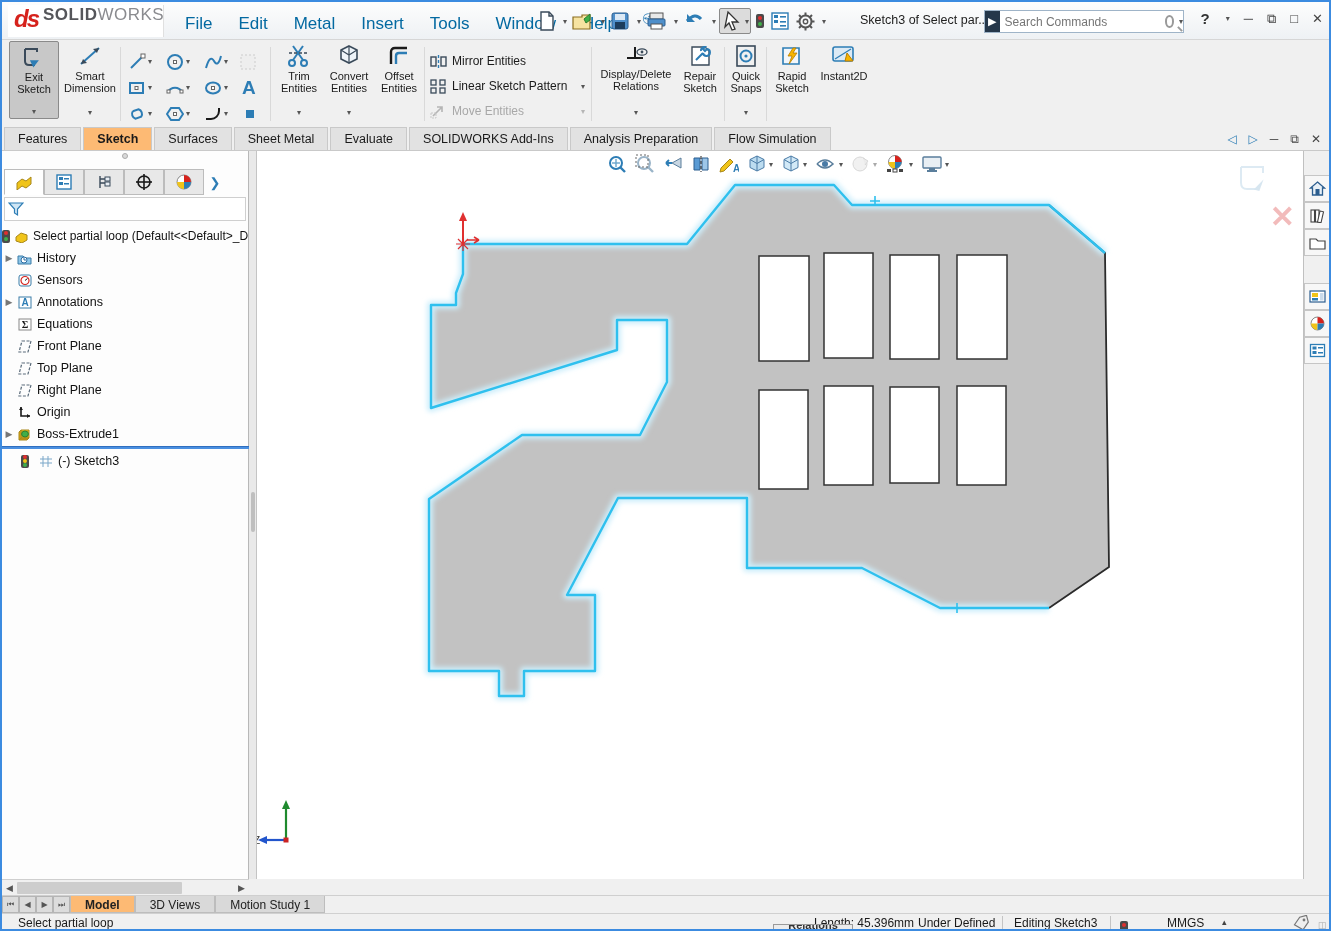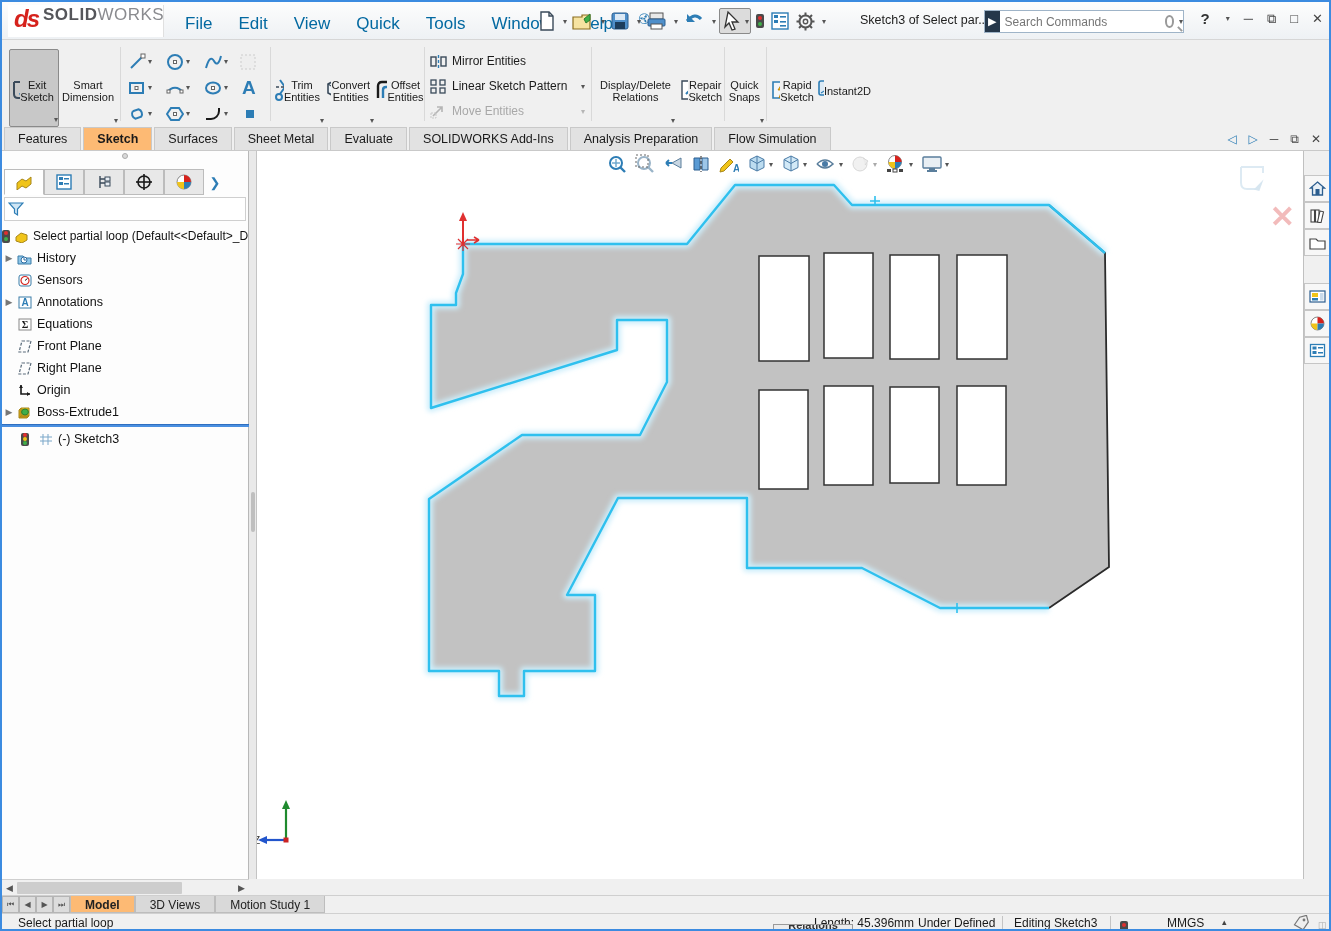--- a/index.html
+++ b/index.html
@@ -32,21 +32,21 @@
   .mag { width:13px; height:13px; border:2px solid #9a9a9a; border-radius:50%; position:relative; margin-right:3px; }
   .mag::after { content:""; position:absolute; width:6px; height:2px; background:#9a9a9a; transform:rotate(45deg); left:10px; top:11px; }
 
   #win-ctrls { right:6px; top:8px; display:flex; align-items:center; gap:14px; color:#333; }
   #help-q { font-weight:bold; font-size:15px; }
   .wbtn { font-size:13px; color:#444; }
 
   
   #ribbon { left:0; top:39px; width:100%; height:86px; background:#f0f0f0; }
   .rsep { position:absolute; top:6px; height:74px; width:1px; background:#d9d9d9; }
-  .bigbtn { position:absolute; top:8px; width:50px; height:78px; display:flex; flex-direction:row; align-items:center; text-align:center; padding-top:3px; border-radius:2px; }
+  .bigbtn { position:absolute; top:0; width:50px; height:78px; display:flex; flex-direction:column; align-items:center; text-align:center; padding-top:3px; border-radius:2px; }
   .bigbtn .lbl { font-size:11px; line-height:12px; color:#1a1a1a; margin-top:2px; }
   .bigbtn .car { font-size:8px; color:#555; margin-top:auto; margin-bottom:2px; }
   .pressed { background:#c8c8c8; border:1px solid #8a8a8a; }
   .rowbtn { position:absolute; height:24px; display:flex; align-items:center; gap:5px; font-size:12px; color:#1a1a1a; }
   .rowbtn.gray { color:#a8a8a8; }
   .gcell { position:absolute; width:36px; height:25px; display:flex; align-items:center; }
 
   
   #rtabs { left:0; top:125px; width:100%; height:24px; background:#f0f0f0; border-bottom:1px solid #c9c9c9; display:flex; align-items:flex-end; }
   .rtab { padding:4px 13px 4px; font-size:12.5px; color:#1a1a1a; background:#e2e2e2; border:1px solid #c9c9c9; border-bottom:none; margin-left:2px; }
@@ -109,22 +109,22 @@
 <body>
 
 <div class="abs" id="titlebar"></div>
 <div class="abs" id="logo">
   <span id="ds-mark">ds</span>
   <span id="brand"><b>SOLID</b><span class="lt">WORKS</span></span>
 </div>
 <div class="abs" id="menubar">
   <span class="menu-item">File</span>
   <span class="menu-item">Edit</span>
-  <span class="menu-item">View</span>
-  <span class="menu-item">Quick</span>
+  <span class="menu-item">Metal</span>
+  <span class="menu-item">Insert</span>
   <span class="menu-item">Tools</span>
   <span class="menu-item">Window</span>
   <span class="menu-item">Help</span>
   <span id="pin-icon">✇</span>
 </div>
 
 <div class="abs" id="quickbar">
   <span class="qbtn">
     <svg width="18" height="20">
         <path d="M3 1 h8 l4 4 v14 h-12 z" fill="#fff" stroke="#3a4a5a" stroke-width="1.4"></path>
@@ -553,20 +553,29 @@
       <span>Equations</span>
     </div>
     <div class="trow">
       <span class="exp"></span>
       <span class="ticon">
           <svg width="14" height="13">
             <path d="M4 1 h9 l-3 11 h-9 z" fill="none" stroke="#5a6b7a" stroke-width="1.2" stroke-dasharray="3 1.5"></path>
           </svg>
         </span>
       <span>Front Plane</span>
+    </div>
+    <div class="trow">
+      <span class="exp"></span>
+      <span class="ticon">
+          <svg width="14" height="13">
+            <path d="M4 1 h9 l-3 11 h-9 z" fill="none" stroke="#5a6b7a" stroke-width="1.2" stroke-dasharray="3 1.5"></path>
+          </svg>
+        </span>
+      <span>Top Plane</span>
     </div>
     <div class="trow">
       <span class="exp"></span>
       <span class="ticon">
           <svg width="14" height="13">
             <path d="M4 1 h9 l-3 11 h-9 z" fill="none" stroke="#5a6b7a" stroke-width="1.2" stroke-dasharray="3 1.5"></path>
           </svg>
         </span>
       <span>Right Plane</span>
     </div>

